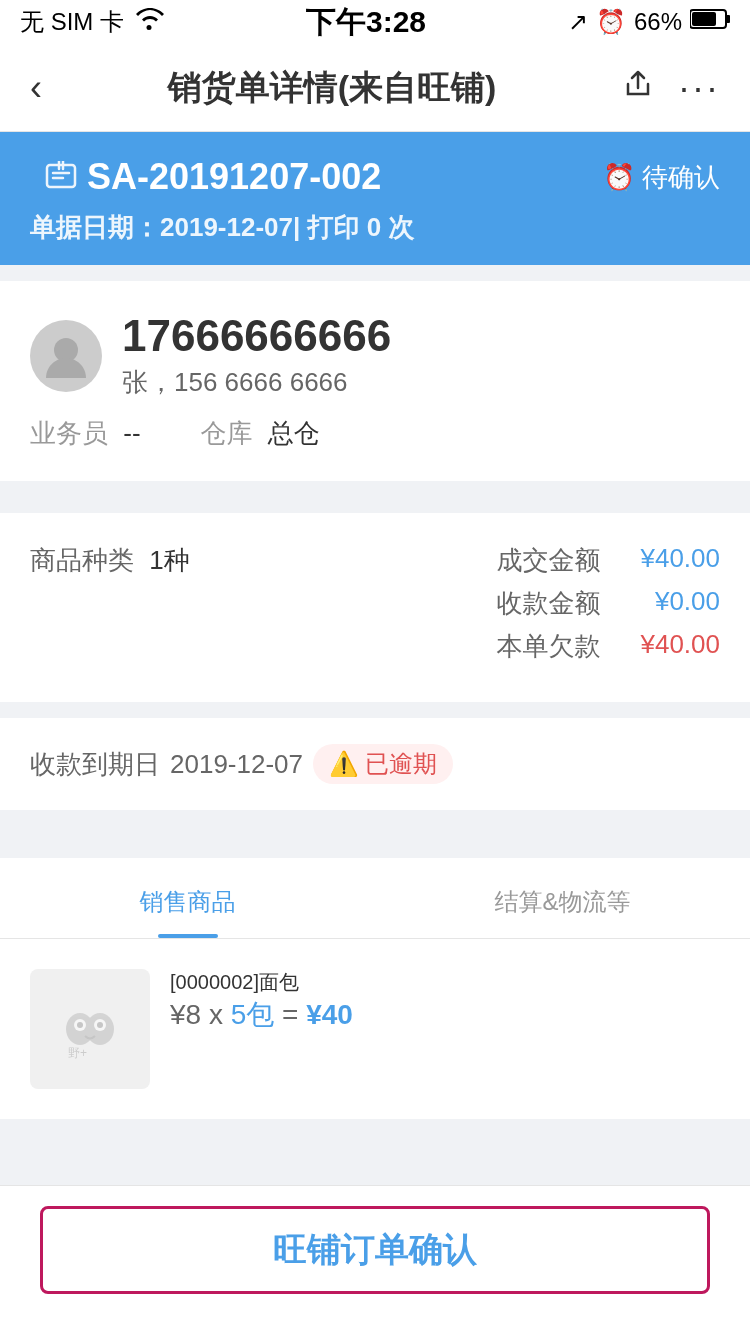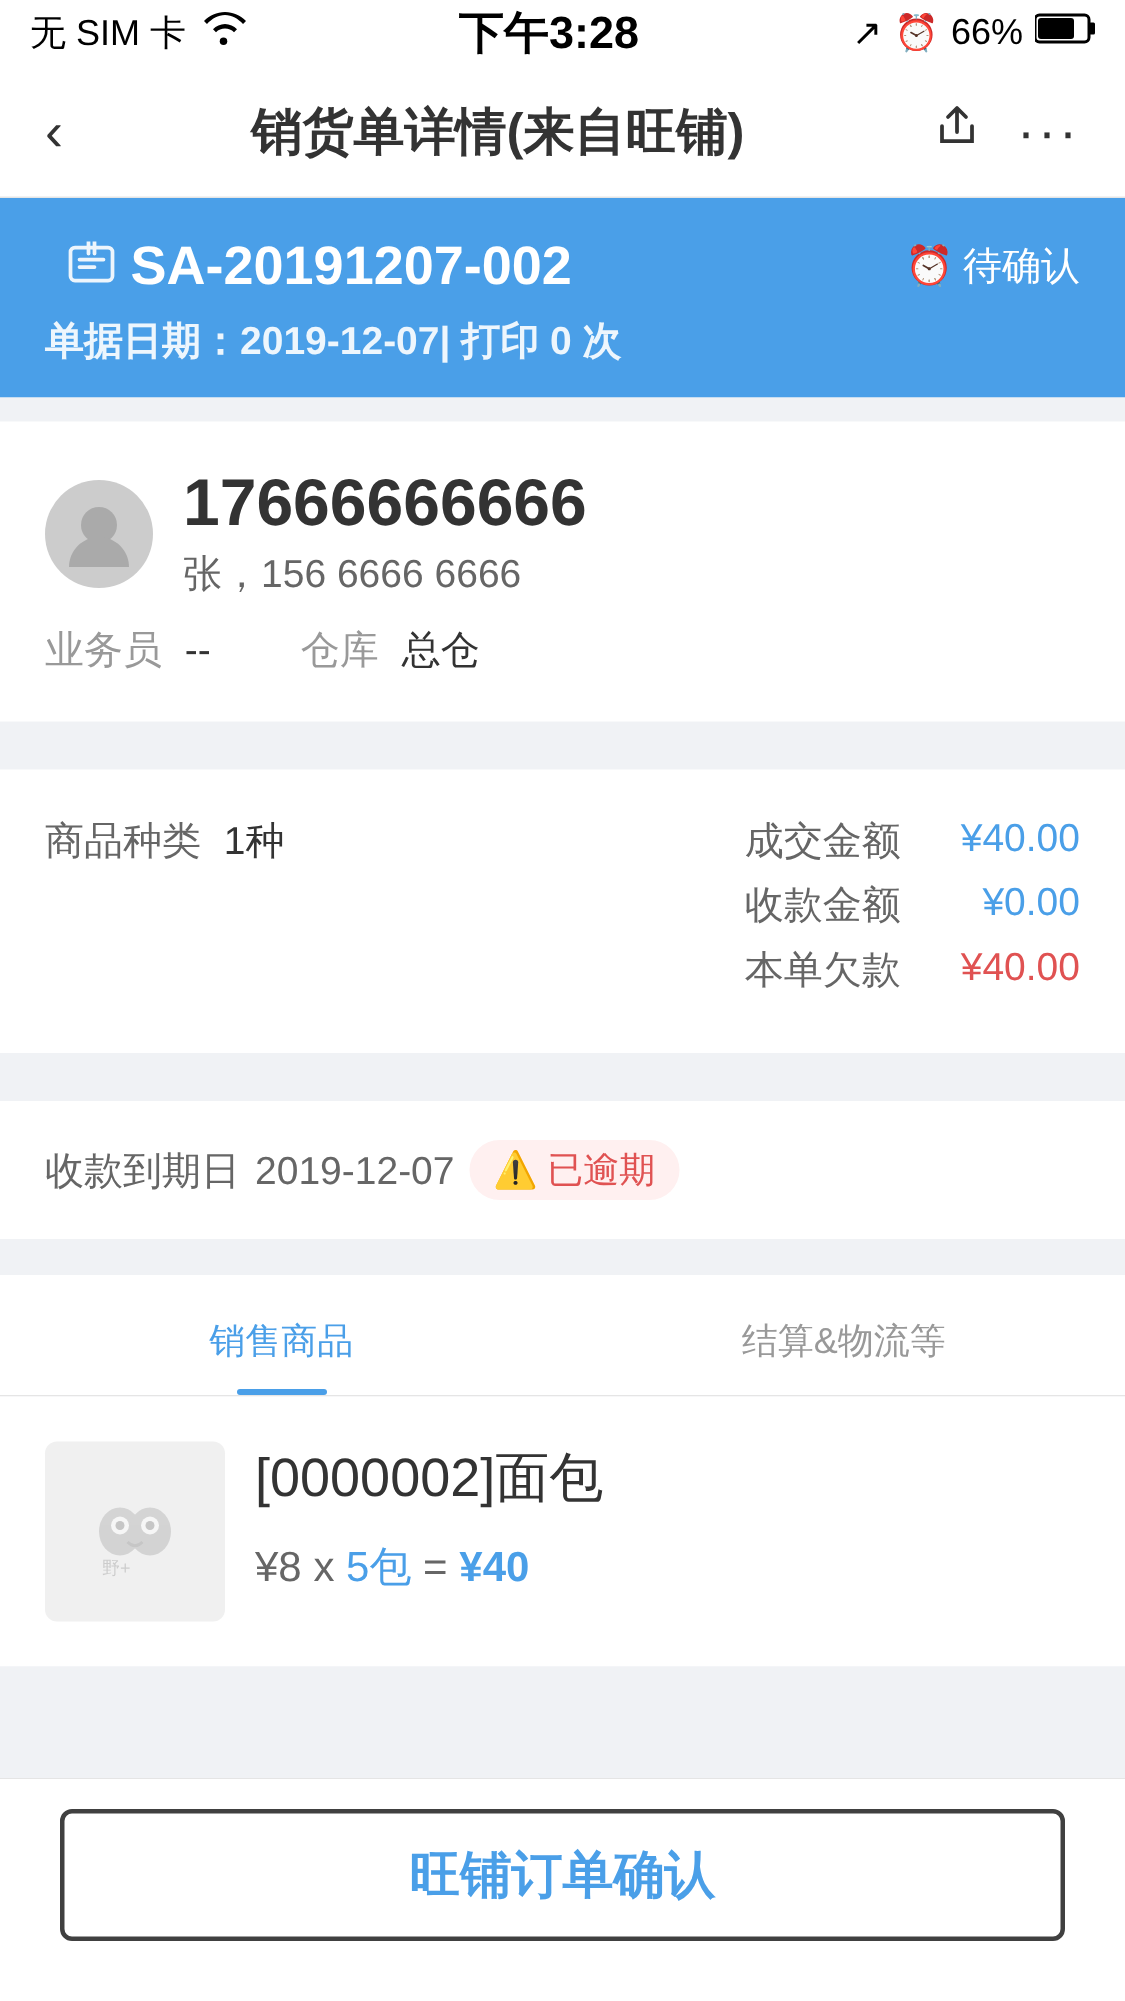--- a/index.html
+++ b/index.html
@@ -133,21 +133,20 @@
       color: #666;
       margin-top: 10px;
     }
     .customer-meta-item span.label { color: #999; }
     .customer-meta-item span.value { color: #333; margin-left: 8px; }
 
     
     .summary-section {
       background: #fff;
       padding: 30px;
-      margin-bottom: 16px;
       display: flex;
       justify-content: space-between;
       align-items: flex-start;
     }
     .summary-left { font-size: 26px; color: #666; }
     .summary-left .value { color: #333; margin-left: 8px; }
     .summary-right { text-align: right; }
     .summary-row {
       display: flex;
       justify-content: space-between;
@@ -156,21 +155,21 @@
       margin-bottom: 8px;
     }
     .summary-row .label { color: #666; }
     .summary-row .amount-blue { color: #4a9fe8; }
     .summary-row .amount-red { color: #e05252; }
 
     
     .due-section {
       background: #fff;
       padding: 26px 30px;
-      margin-bottom: 8px;
+      margin-bottom: 32px;
       font-size: 26px;
       color: #666;
       display: flex;
       align-items: center;
       gap: 10px;
     }
     .overdue-badge {
       background: #fff0f0;
       color: #e05252;
       border-radius: 20px;
@@ -228,23 +227,23 @@
       background: #f0f0f0;
       border-radius: 8px;
       display: flex;
       align-items: center;
       justify-content: center;
       flex-shrink: 0;
       overflow: hidden;
     }
     .product-info { flex: 1; }
     .product-name {
-      font-size: 36px;
-      color: #333;
-      margin-bottom: 16px;
+      font-size: 20px;
+      color: #333;
+      margin-bottom: 0;
     }
     .product-price {
       font-size: 28px;
       color: #666;
     }
     .product-price .qty { color: #4a9fe8; }
     .product-price .total { color: #4a9fe8; font-weight: 600; }
 
     
     .empty-area {
@@ -258,21 +257,21 @@
       bottom: 0;
       left: 0;
       width: 750px;
       background: #fff;
       padding: 20px 40px 40px;
       border-top: 1px solid #e5e5e5;
     }
     .confirm-btn {
       width: 100%;
       height: 88px;
-      border: 3px solid #404040;
+      border: 3px solid #be185d;
       background: #fff;
       color: #4a9fe8;
       font-size: 34px;
       font-weight: 600;
       border-radius: 8px;
       cursor: pointer;
       display: flex;
       align-items: center;
       justify-content: center;
     }

